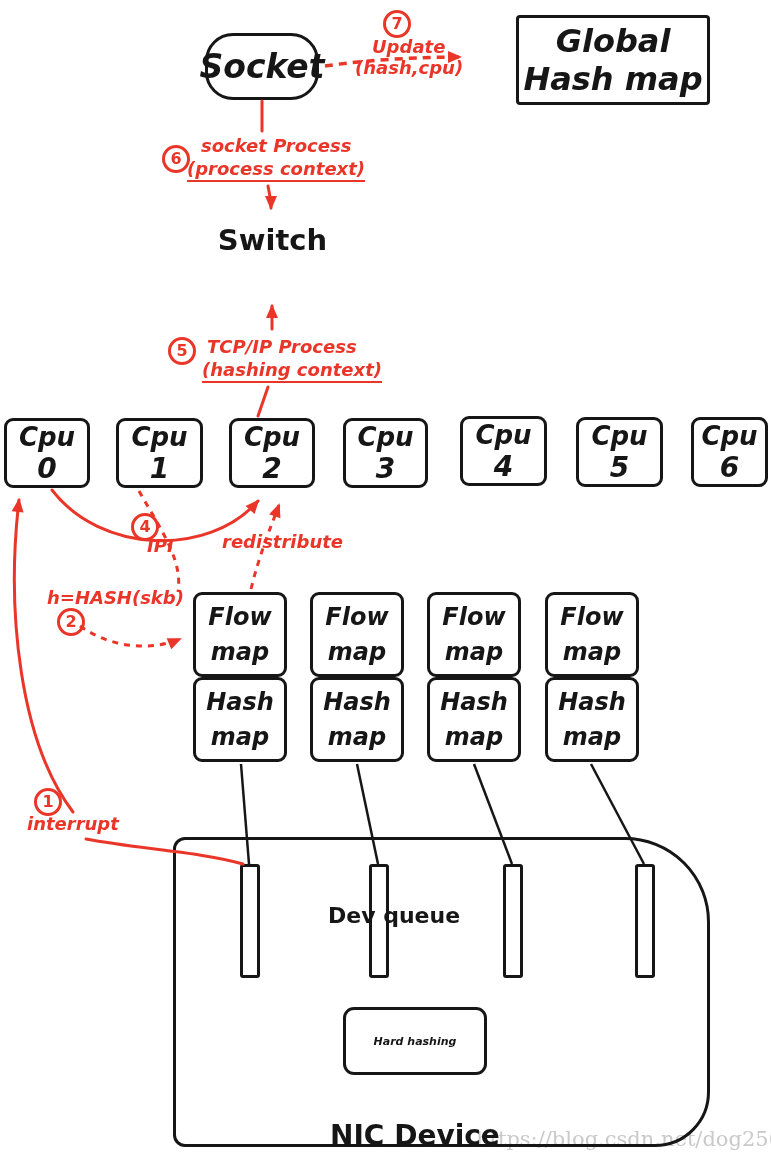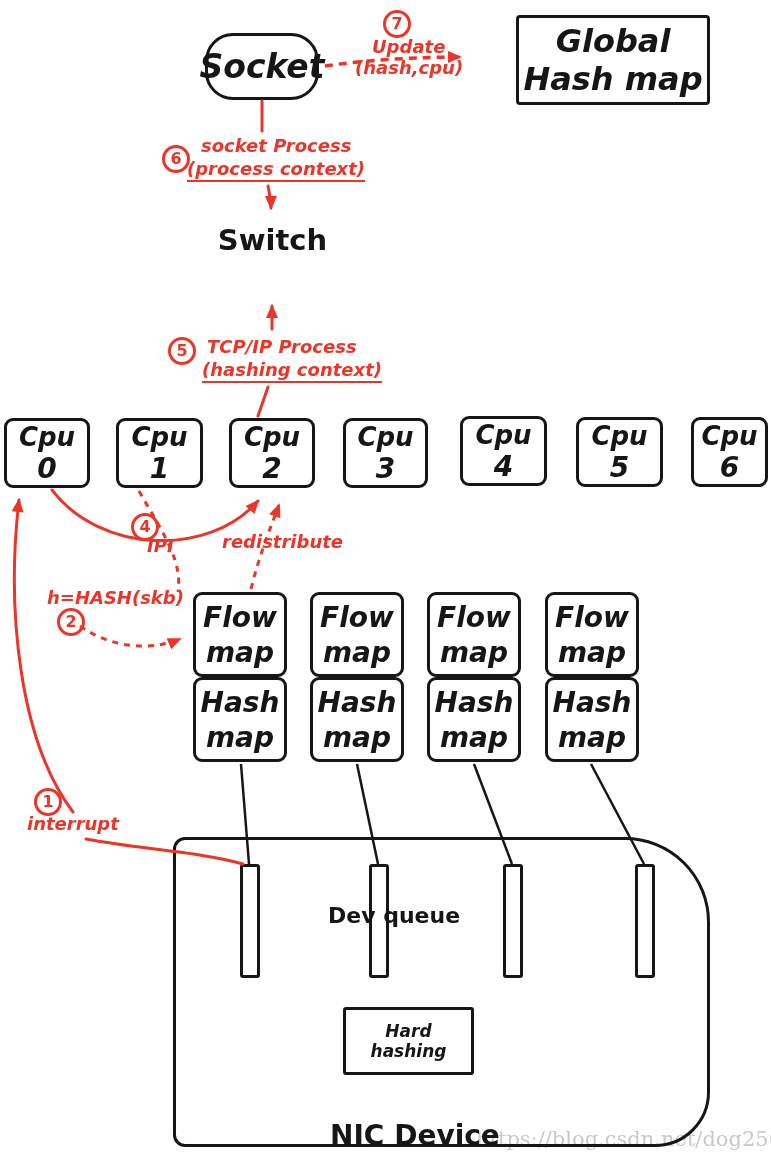--- a/index.html
+++ b/index.html
@@ -15,21 +15,21 @@
   .wires{position:absolute;left:0;top:0;z-index:5;pointer-events:none;}
   .box{
     position:absolute;border:3px solid var(--ink);border-radius:9px;background:#fff;
     display:flex;flex-direction:column;align-items:center;justify-content:center;
     color:var(--ink);font-weight:bold;font-style:italic;text-align:center;z-index:2;
     box-sizing:border-box;
   }
   .socket{border-radius:28px;border-width:3.5px;font-size:33px;}
   .ghm{border-width:3.5px;border-radius:4px;font-size:32px;line-height:38px;}
   .cpu{font-size:26px;line-height:31px;}
-  .map{font-size:28px;line-height:35px;}
+  .map{font-size:24px;line-height:35px;}
   .nic{
     position:absolute;border:3px solid var(--ink);
     border-radius:12px 85px 55px 12px;background:transparent;z-index:3;box-sizing:border-box;
   }
   .queue{
     position:absolute;width:20px;height:114px;border:3px solid var(--ink);border-radius:3px;
     background:#fff;z-index:3;box-sizing:border-box;
   }
   .blk{
     position:absolute;color:var(--ink);font-weight:bold;
@@ -169,21 +169,21 @@
 
   <div class="nic" style="left:173px;top:837px;width:537px;height:310px;"></div>
 
   <div class="queue" style="left:240px;top:864px;"></div>
   <div class="queue" style="left:369px;top:864px;"></div>
   <div class="queue" style="left:503px;top:864px;"></div>
   <div class="queue" style="left:635px;top:864px;"></div>
 
   <div class="blk" style="left:328px;top:903px;font-size:22px;z-index:3;">Dev queue</div>
 
-  <div class="box" style="left:343px;top:1007px;width:131px;height:68px;font-size:17px;border-radius:3px;z-index:3;">
+  <div class="box" style="left:343px;top:1007px;width:144px;height:68px;font-size:11px;border-radius:11px;z-index:3;">
     <span>Hard hashing</span>
   </div>
 
   <div class="blk" style="left:330px;top:1103px;font-size:28px;z-index:3;margin-top:16px;">NIC Device</div>
 
   <svg class="wires" width="771" height="1165" viewBox="0 0 771 1165">
     <defs>
       <marker id="ah" markerUnits="userSpaceOnUse" markerWidth="18" markerHeight="16" refX="14" refY="8" orient="auto">
         <path d="M2,2 L16,8 L2,14 Z" fill="#ea3529"></path>
       </marker>

